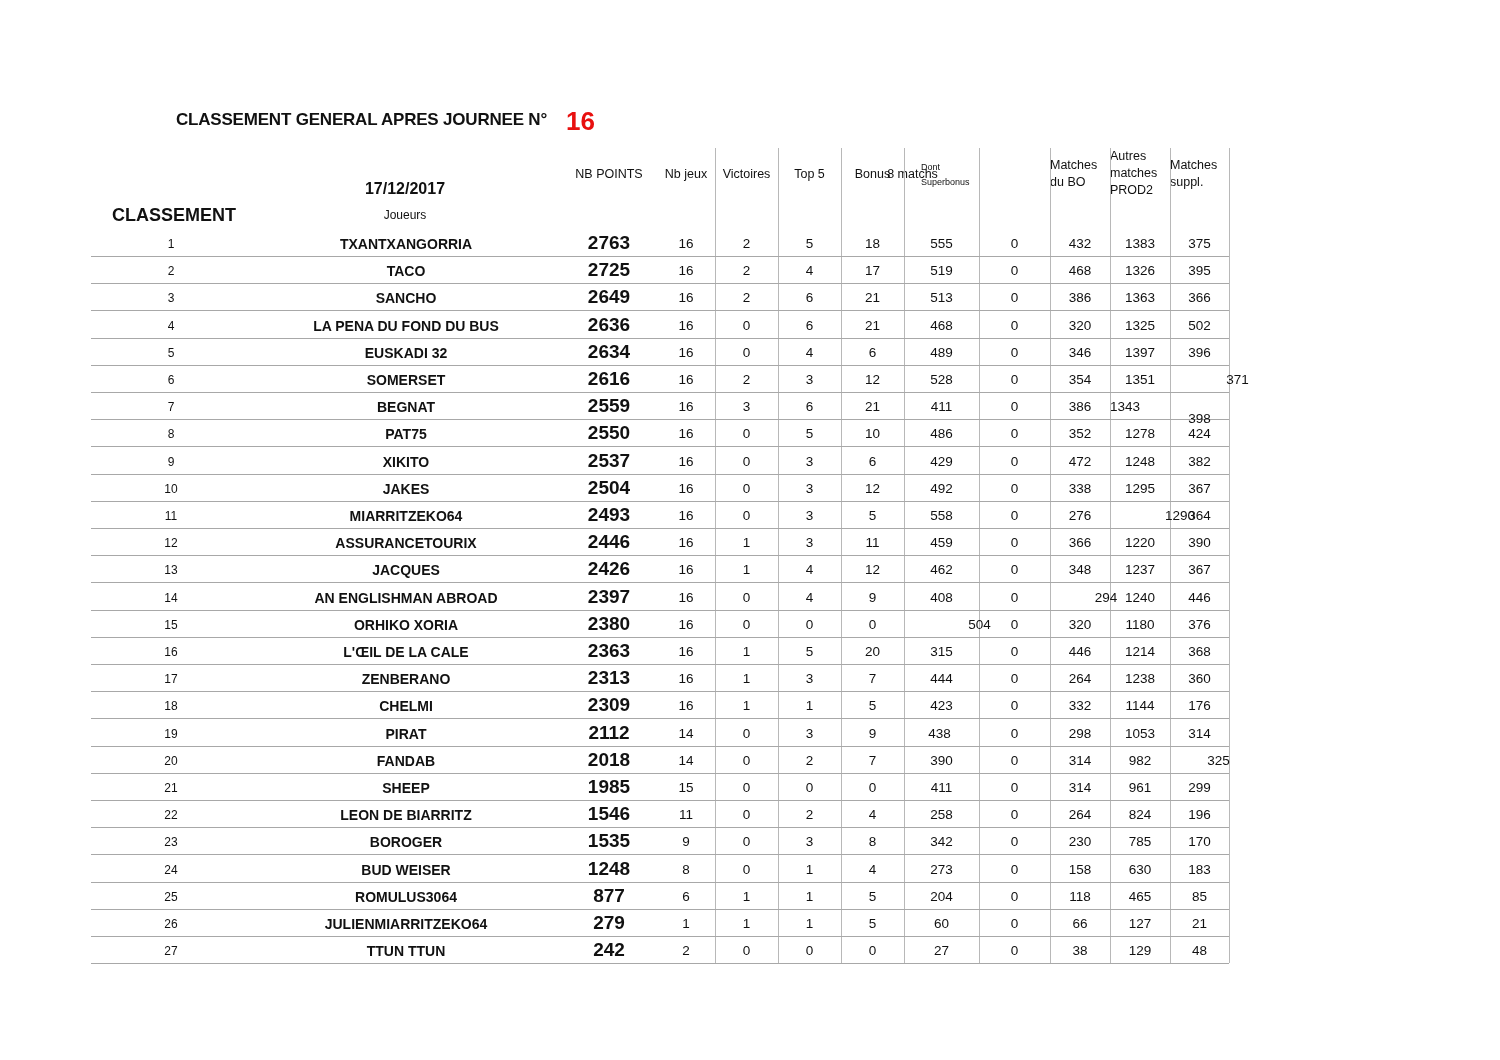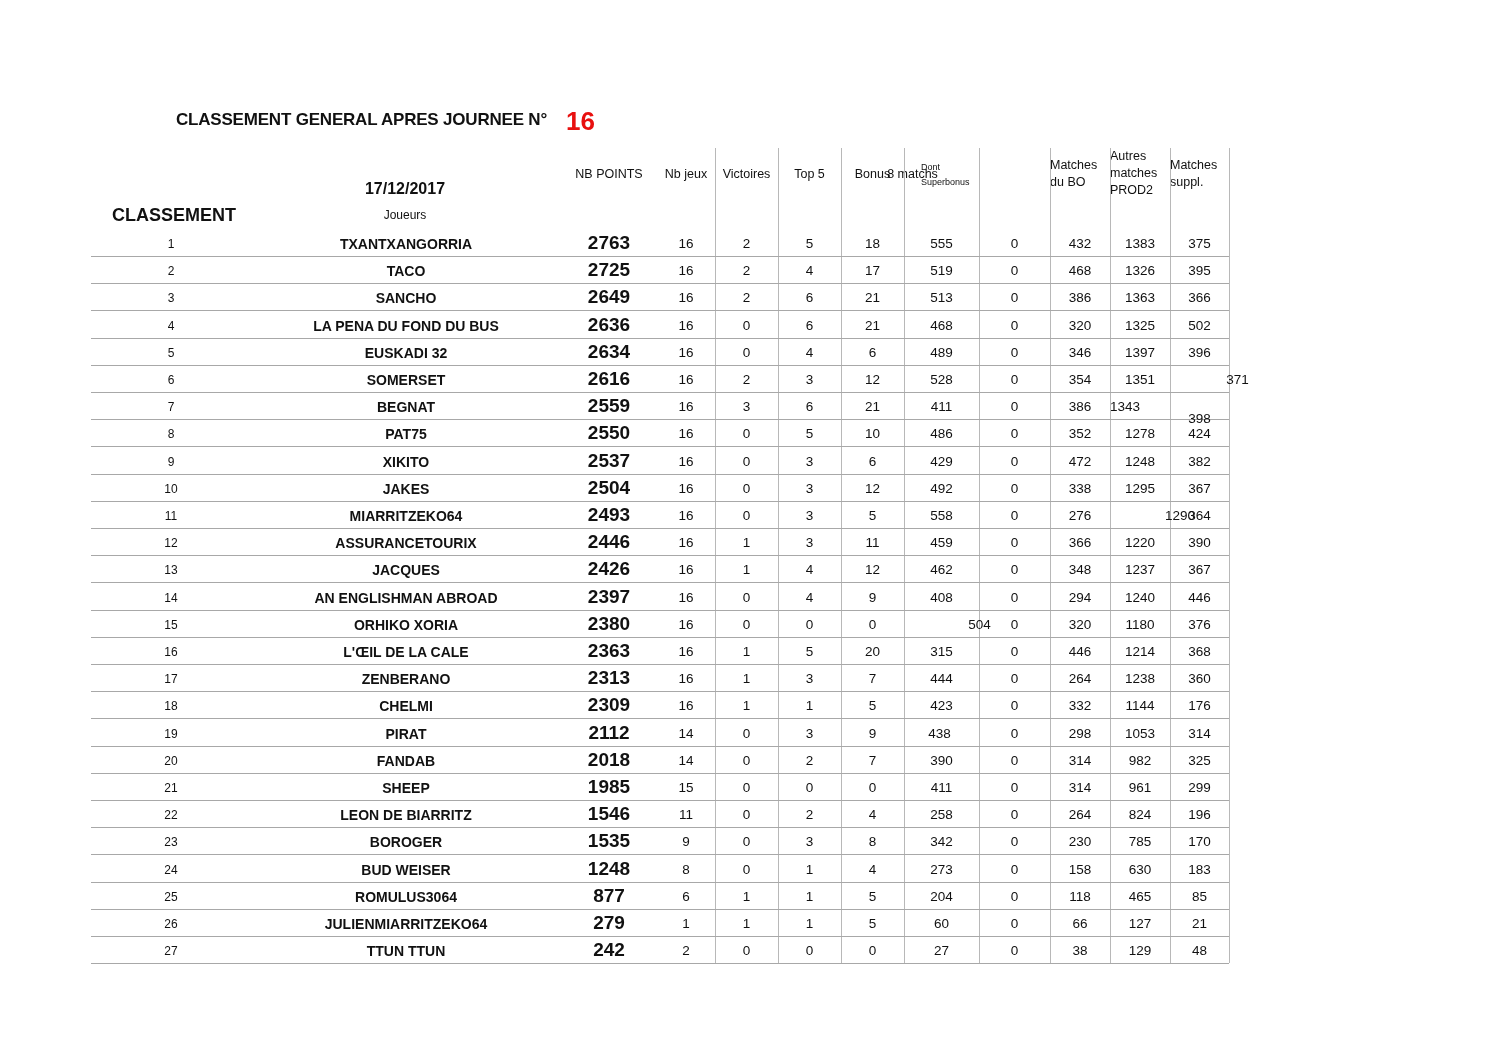--- a/index.html
+++ b/index.html
@@ -251,21 +251,21 @@
       <div class="row" style="top: 582.6px;">
         <div class="cell c-rank">14</div>
         <div class="cell c-name">AN ENGLISHMAN ABROAD</div>
         <div class="cell c-pts">2397</div>
         <div class="cell" style="left: 566px; width: 58px;">16</div>
         <div class="cell" style="left: 624px; width: 63px;">0</div>
         <div class="cell" style="left: 687px; width: 63px;">4</div>
         <div class="cell" style="left: 750px; width: 63px;">9</div>
         <div class="cell" style="left: 813px; width: 75px;">408</div>
         <div class="cell" style="left: 888px; width: 71px;">0</div>
-        <div class="cell" style="left: 959px; width: 60px;">294</div>
+        <div class="cell" style="left: 985px; width: 60px;">294</div>
         <div class="cell" style="left: 1019px; width: 60px;">1240</div>
         <div class="cell" style="left: 1079px; width: 59px;">446</div>
       </div>
       <div class="row" style="top: 609.8px;">
         <div class="cell c-rank">15</div>
         <div class="cell c-name">ORHIKO XORIA</div>
         <div class="cell c-pts">2380</div>
         <div class="cell" style="left: 566px; width: 58px;">16</div>
         <div class="cell" style="left: 624px; width: 63px;">0</div>
         <div class="cell" style="left: 687px; width: 63px;">0</div>
@@ -337,21 +337,21 @@
         <div class="cell c-name">FANDAB</div>
         <div class="cell c-pts">2018</div>
         <div class="cell" style="left: 566px; width: 58px;">14</div>
         <div class="cell" style="left: 624px; width: 63px;">0</div>
         <div class="cell" style="left: 687px; width: 63px;">2</div>
         <div class="cell" style="left: 750px; width: 63px;">7</div>
         <div class="cell" style="left: 813px; width: 75px;">390</div>
         <div class="cell" style="left: 888px; width: 71px;">0</div>
         <div class="cell" style="left: 959px; width: 60px;">314</div>
         <div class="cell" style="left: 1019px; width: 60px;">982</div>
-        <div class="cell" style="left: 1079px; width: 59px;">325</div>
+        <div class="cell" style="left: 1079px; width: 59px; padding-left: 19px;">325</div>
       </div>
       <div class="row" style="top: 773px;">
         <div class="cell c-rank">21</div>
         <div class="cell c-name">SHEEP</div>
         <div class="cell c-pts">1985</div>
         <div class="cell" style="left: 566px; width: 58px;">15</div>
         <div class="cell" style="left: 624px; width: 63px;">0</div>
         <div class="cell" style="left: 687px; width: 63px;">0</div>
         <div class="cell" style="left: 750px; width: 63px;">0</div>
         <div class="cell" style="left: 813px; width: 75px;">411</div>

